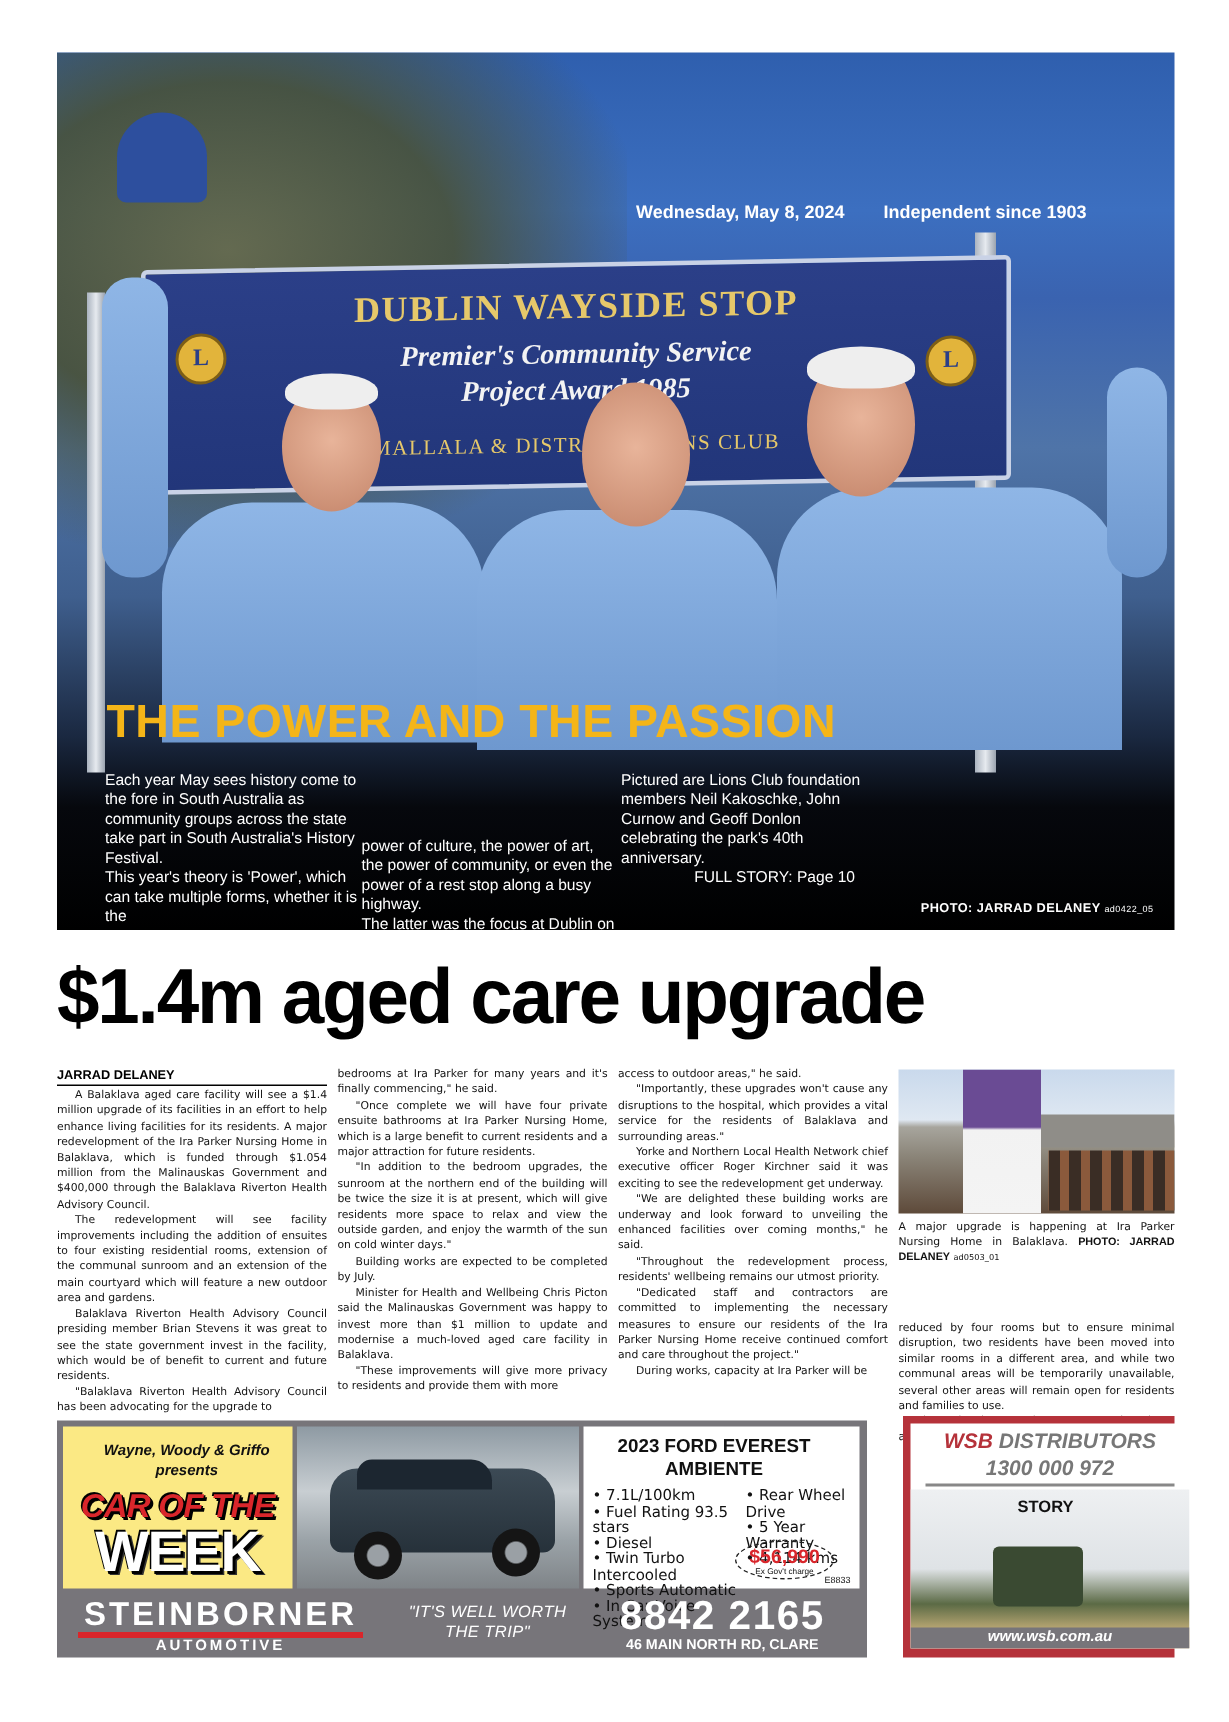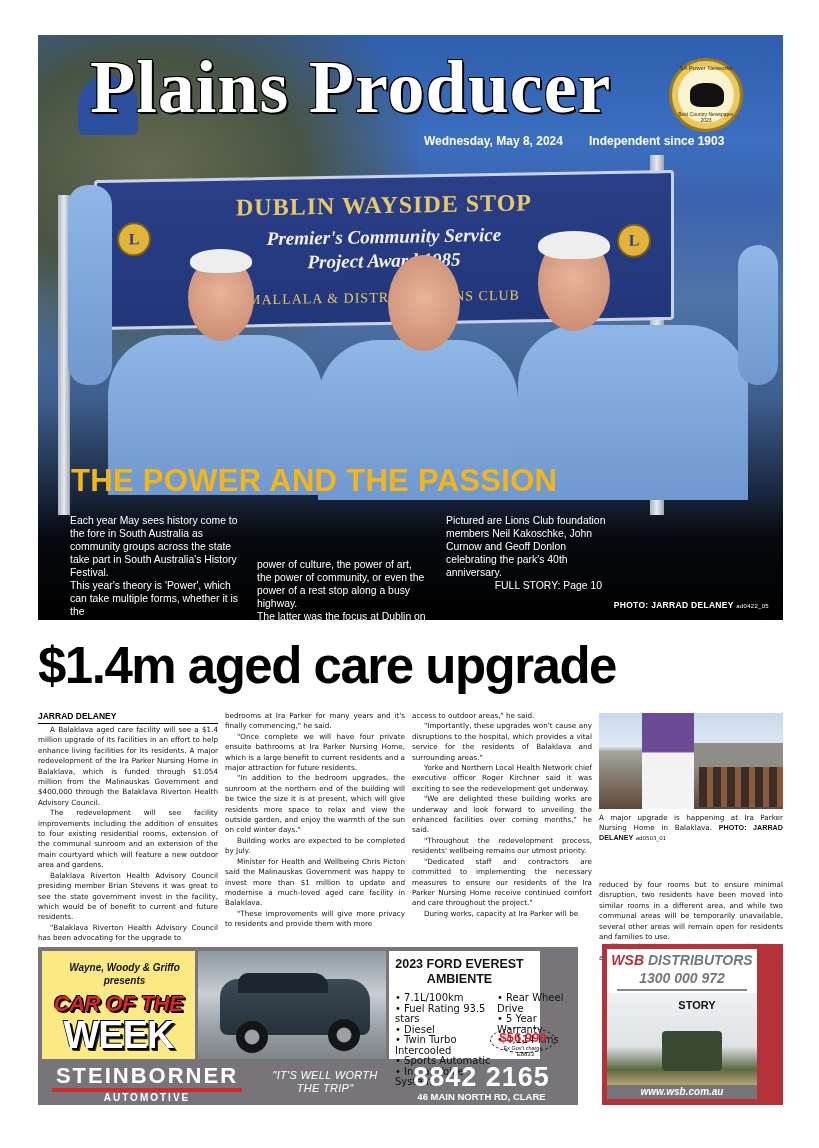--- a/index.html
+++ b/index.html
@@ -28,21 +28,21 @@
     text-shadow: 2px 2px 0 #000, -1px -1px 0 #000, 1px -1px 0 #000, -1px 1px 0 #000; }
   .mast-date { position:absolute; left:386px; top:99px; color:#ffffff; font-weight:bold; font-size:12px; font-family:"Liberation Sans", sans-serif; }
   .mast-since { position:absolute; left:551px; top:99px; color:#ffffff; font-weight:bold; font-size:12px; font-family:"Liberation Sans", sans-serif; }
   .seal { position:absolute; left:631px; top:17px; width:74px; height:74px; border-radius:50%; background:#e9c95c; border:3px solid #9c7a1d; display:flex; align-items:center; justify-content:center; }
   .seal-inner { width:56px; height:56px; border-radius:50%; background:#fbf3d0; position:relative; }
   .seal-bull { position:absolute; left:12px; top:16px; width:34px; height:24px; background:#111; border-radius:40% 45% 30% 30%; }
   .seal-text-top { position:absolute; left:0; right:0; top:-2px; text-align:center; font-size:6px; color:#3a2b05; }
   .seal-text-bot { position:absolute; left:0; right:0; bottom:0px; text-align:center; font-size:5px; color:#3a2b05; }
 
   .hero-headline { position:absolute; left:33px; top:428px; color:#f4b518; font-weight:bold; font-size:31px; letter-spacing:0.3px; font-family:"Liberation Sans", sans-serif; }
-  .hero-cols { position:absolute; left:32px; top:479px; width:700px; display:flex; gap:16px; }
+  .hero-cols { position:absolute; left:32px; top:479px; width:700px; display:flex; gap:0; }
   .hero-col { color:#ffffff; font-size:10.4px; line-height:13px; font-family:"Liberation Sans", sans-serif; }
   .hero-col p { margin:0; }
   .hero-col-1 { width:172px; }
   .hero-col-2 { width:172px; margin-left:0px;margin-top:44px; }
   .hero-col-3 { width:172px; margin-left:0px; }
   .hero-col-4 { width:170px; margin-left:0px; }
   .full-story { text-align:right; font-weight:normal; padding-right:14px; }
   .photo-credit { position:absolute; right:14px; top:565px; color:#fff; font-size:8.5px; font-weight:bold; letter-spacing:.3px; }
   .photo-credit span.code { font-weight:normal; font-size:6px; }
 
@@ -69,40 +69,40 @@
   
   .ad-car { position:absolute; left:0; top:912px; width:540px; height:158px; background:#77757a; }
   .ad-cotw { position:absolute; left:4px; top:4px; width:153px; height:108px; background:#fbe984; }
   .cotw-presenters { position:absolute; left:0; right:0; top:10px; text-align:center; font-style:italic; font-weight:bold; font-size:10px; color:#111; line-height:13px;padding-left:12px; }
   .cotw-car { position:absolute; left:0; right:0; top:40px; text-align:center; font-style:italic; font-weight:bold; font-size:22px; color:#d9262b; text-shadow:1px 1px 0 #000,-1px -1px 0 #000, 2px 2px 0 #000; letter-spacing:-.5px; }
   .cotw-week { position:absolute; left:0; right:0; top:64px; text-align:center; font-weight:bold; font-size:38px; color:#ffffff; text-shadow:2px 2px 0 #000,-1px -1px 0 #000, 3px 3px 0 #333; letter-spacing:-1px; line-height:40px; }
   .ad-carphoto { position:absolute; left:160px; top:4px; width:188px; height:108px; overflow:hidden; background: linear-gradient(180deg,#8e9aa3 0%,#c8ced2 40%,#9ba3a8 70%,#7f8488 100%); }
   .car-body { position:absolute; left:22px; top:28px; width:150px; height:56px; background:linear-gradient(180deg,#3c4a55,#26313a); border-radius:18px 22px 8px 8px; }
   .car-window { position:absolute; left:40px; top:22px; width:90px; height:20px; background:#1c2630; border-radius:10px 14px 0 0; }
   .car-wheel { position:absolute; width:32px; height:32px; border-radius:50%; background: radial-gradient(circle,#9aa0a5 0 30%, #151515 35% 100%); }
-  .ad-spec { position:absolute; left:351px; top:4px; width:151px; height:108px; background:#ffffff; }
+  .ad-spec { position:absolute; left:351px; top:4px; width:184px; height:108px; background:#ffffff; }
   .spec-title { position:absolute; left:0; right:10px; top:6px; text-align:center; font-weight:bold; font-size:12.5px; line-height:15px; color:#111; }
   .spec-list { position:absolute; top:42px; font-family:"DejaVu Sans", sans-serif; font-size:10px; line-height:10.5px; color:#111; list-style:none; }
   .spec-list li::before { content:"• "; }
   .spec-left { left:6px; width:100px; }
   .spec-right { left:108px; width:80px; }
   .price-badge { position:absolute; left:101px; top:76px; width:66px; height:26px; border:1.5px dashed #222; border-radius:50%; text-align:center; }
   .price-val { color:#d9262b; font-weight:bold; font-size:13px; line-height:15px; margin-top:2px; }
   .price-note { font-size:5.5px; color:#111; }
   .dealer-no { position:absolute; right:6px; bottom:2px; font-size:6px; color:#111; }
   .steinborner { position:absolute; left:4px; top:117px; width:210px; height:38px; text-align:center; }
   .st-name { color:#fff; font-weight:bold; font-size:22px; letter-spacing:2px; line-height:24px; }
   .st-bar { height:4px; background:#d9262b; margin:0 10px; }
   .st-sub { color:#fff; font-weight:bold; font-size:10px; letter-spacing:2px; }
   .slogan { position:absolute; left:222px; top:122px; width:130px; text-align:center; color:#fff; font-style:italic; font-size:11px; line-height:13px; letter-spacing:.3px; }
   .phone-big { position:absolute; left:351px; top:115px; width:185px; text-align:center; color:#fff; font-weight:bold; font-size:27px; letter-spacing:1px; line-height:30px; }
   .address { position:absolute; left:351px; top:144px; width:185px; text-align:center; color:#fff; font-size:9.5px; font-weight:bold; }
 
   .ad-wsb { position:absolute; left:564px; top:909px; width:181px; height:161px; background:#b5323a; }
-  .wsb-inner { position:absolute; left:5px; top:5px; width:150px; height:150px; background:#ffffff; overflow:hidden; }
+  .wsb-inner { position:absolute; left:5px; top:5px; width:186px; height:150px; background:#ffffff; overflow:hidden; }
   .wsb-title { position:absolute; left:0; right:0; top:3px; text-align:center; font-style:italic; font-size:14px; font-weight:bold; color:#777; }
   .wsb-title .wsb-mark { color:#b5323a; font-weight:bold; }
   .wsb-phone { position:absolute; left:0; right:0; top:21px; text-align:center; font-style:italic; font-size:14px; color:#777; font-weight:bold; }
   .wsb-rule { position:absolute; left:10px; right:10px; top:40px; height:2px; background:#888; }
   .wsb-field { position:absolute; left:0; right:0; top:44px; height:106px; background: linear-gradient(180deg,#eef0f2 0%,#dfe3e6 50%, #5b6a45 72%, #c7b07a 90%, #b79e6a 100%); }
   .fendt { position:absolute; left:40px; top:50px; width:100px; text-align:center; font-weight:bold; font-size:11px; color:#111; line-height:12px; }
   .fendt-sub { color:#2e8b3a; font-size:8px;margin-top:23px; }
   .tractor { position:absolute; left:55px; top:82px; width:60px; height:40px; background:#3a4a32; border-radius:4px; }
   .wsb-url { position:absolute; left:0; right:0; bottom:0; height:14px; background:#77757a; text-align:center; color:#fff; font-style:italic; font-weight:bold; font-size:10px; line-height:14px; }
 </style>
@@ -132,30 +132,20 @@
     <div style="position:absolute; left:40px; top:40px; width:60px; height:60px; border-radius:50% 50% 10% 10%; background:#2d4f9e;"></div>
 
     <div class="person" style="left:280px; top:305px; width:200px; height:160px;"></div>
     <div class="head" style="left:350px; top:220px; width:72px; height:96px;"></div>
 
     <div class="person" style="left:480px; top:290px; width:230px; height:175px;"></div>
     <div class="head" style="left:500px; top:200px; width:72px; height:96px;"></div>
     <div class="hair" style="left:500px; top:196px; width:72px; height:28px;"></div>
     <div class="person" style="left:700px; top:210px; width:40px; height:140px; border-radius:20px;"></div>
 
-    <div class="masthead">
-      <div class="mast-title">Plains Producer</div>
-      <div class="seal">
-        <div class="seal-inner">
-          <div class="seal-text-top">SA Power Networks</div>
-          <div class="seal-bull"></div>
-          <div class="seal-text-bot">Best Country Newspaper 2023</div>
-        </div>
-      </div>
-    </div>
     <div class="mast-date">Wednesday, May 8, 2024</div>
     <div class="mast-since">Independent since 1903</div>
 
     <div class="hero-headline">THE POWER AND THE PASSION</div>
 
     <div class="hero-cols">
       <div class="hero-col hero-col-1">
         <p>Each year May sees history come to the fore in South Australia as community groups across the state take part in South Australia's History Festival.</p>
         <p>This year's theory is 'Power', which can take multiple forms, whether it is the</p>
       </div>

